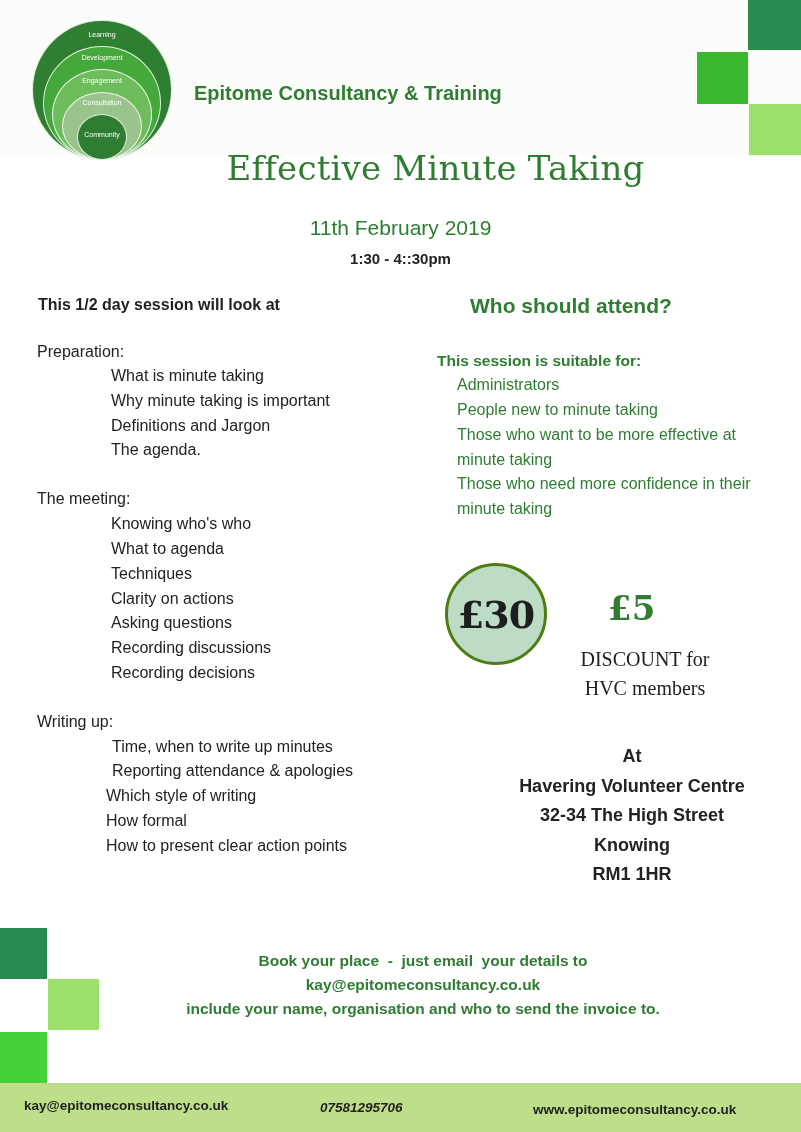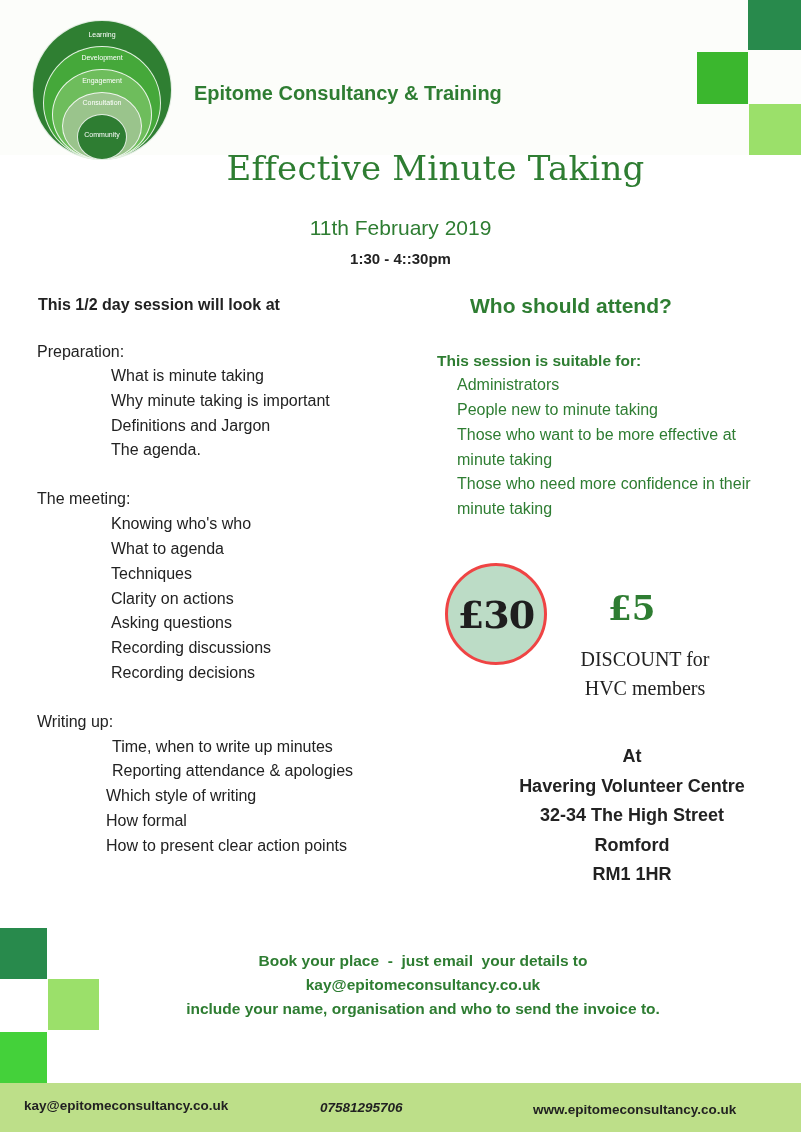--- a/index.html
+++ b/index.html
@@ -18,21 +18,21 @@
            font-size:34px; color:#2e7d32; letter-spacing:0.2px;padding-left:35px; }
   .date { left:0; width:801px; top:216px; text-align:center; font-size:21px; color:#2e7d32; }
   .time { left:0; width:801px; top:250px; text-align:center; font-size:15px; font-weight:bold; color:#222; }
   .left-head { left:38px; top:296px; font-size:16px; font-weight:bold; color:#222; }
   .right-head { left:470px; top:294px; font-size:21px; font-weight:bold; color:#2e7d32; }
   .section-label { position:absolute; left:37px; font-size:16px; color:#222; }
   .item { position:absolute; font-size:16px; color:#222; white-space:nowrap; }
   .suit-head { left:437px; top:352px; font-size:15.5px; font-weight:bold; color:#2e7d32; }
   .aud { position:absolute; left:457px; font-size:16px; color:#2e7d32; line-height:24.8px; width:330px; }
   .price-circle { left:445px; top:563px; width:96px; height:96px; border-radius:50%; background:#bcdcc6;
-                  border:3px solid #ef4444; display:flex; align-items:center; justify-content:center; }
+                  border:3px solid #4d7c0f; display:flex; align-items:center; justify-content:center; }
   .price-circle span { font-family:"DejaVu Serif", serif; font-weight:bold; font-size:38px; color:#1e1e1e; letter-spacing:-1px; }
   .discount-amt { left:608px; top:588px; font-family:"DejaVu Serif", serif; font-weight:bold; font-size:34px; color:#2e7d32; }
   .discount-txt { left:555px; top:645px; width:180px; text-align:center; font-family:"Liberation Serif", serif;
                   font-size:20px; line-height:29px; color:#222; }
   .venue { left:482px; top:742px; width:300px; text-align:center; font-size:18px; font-weight:bold; line-height:29.5px; color:#222; }
   .book { left:0; width:846px; top:949px; text-align:center; font-size:15.5px; font-weight:bold; color:#2e7d32; line-height:24px; }
   .footer { left:0; top:1083px; width:801px; height:49px; background:#bddf89; }
   .footer span { position:absolute; font-size:13.5px; font-weight:bold; color:#222; }
 </style>
 </head>
@@ -104,21 +104,21 @@
 <div class="abs discount-amt">£5</div>
 <div class="abs discount-txt">
   <div>DISCOUNT for</div>
   <div>HVC members</div>
 </div>
 
 <div class="abs venue">
   <div>At</div>
   <div>Havering Volunteer Centre</div>
   <div>32-34 The High Street</div>
-  <div>Romford</div>
+  <div>Knowing</div>
   <div>RM1 1HR</div>
 </div>
 
 <div class="sq" style="left:0;top:928px;width:47px;height:51px;background:#288a4c;"></div>
 <div class="sq" style="left:48px;top:979px;width:51px;height:51px;background:#9be06a;"></div>
 <div class="sq" style="left:0;top:1032px;width:47px;height:51px;background:#44d13a;"></div>
 
 <div class="abs book">
   <div style="white-space:pre;">Book your place  -  just email  your details to</div>
   <div>kay@epitomeconsultancy.co.uk</div>

